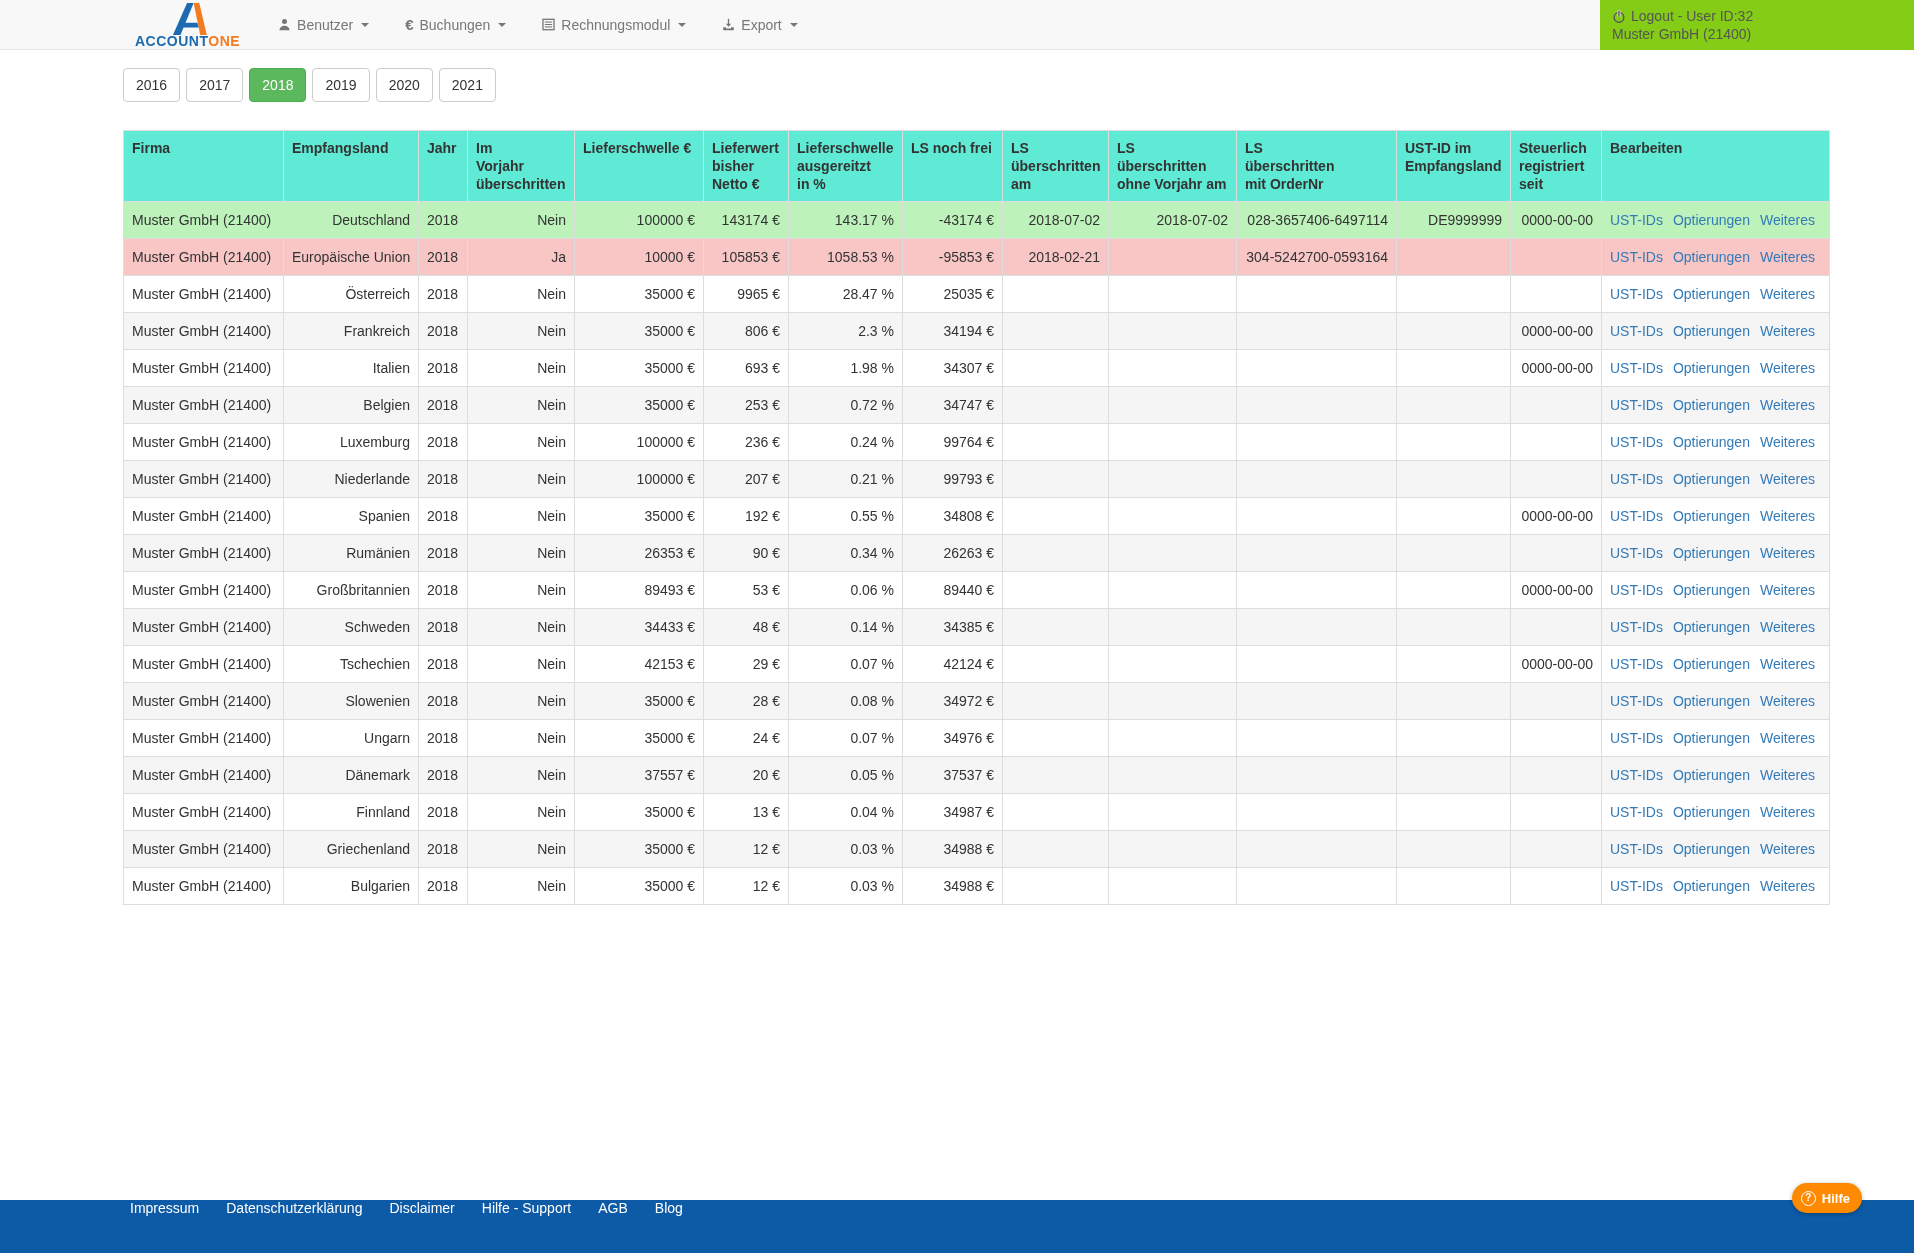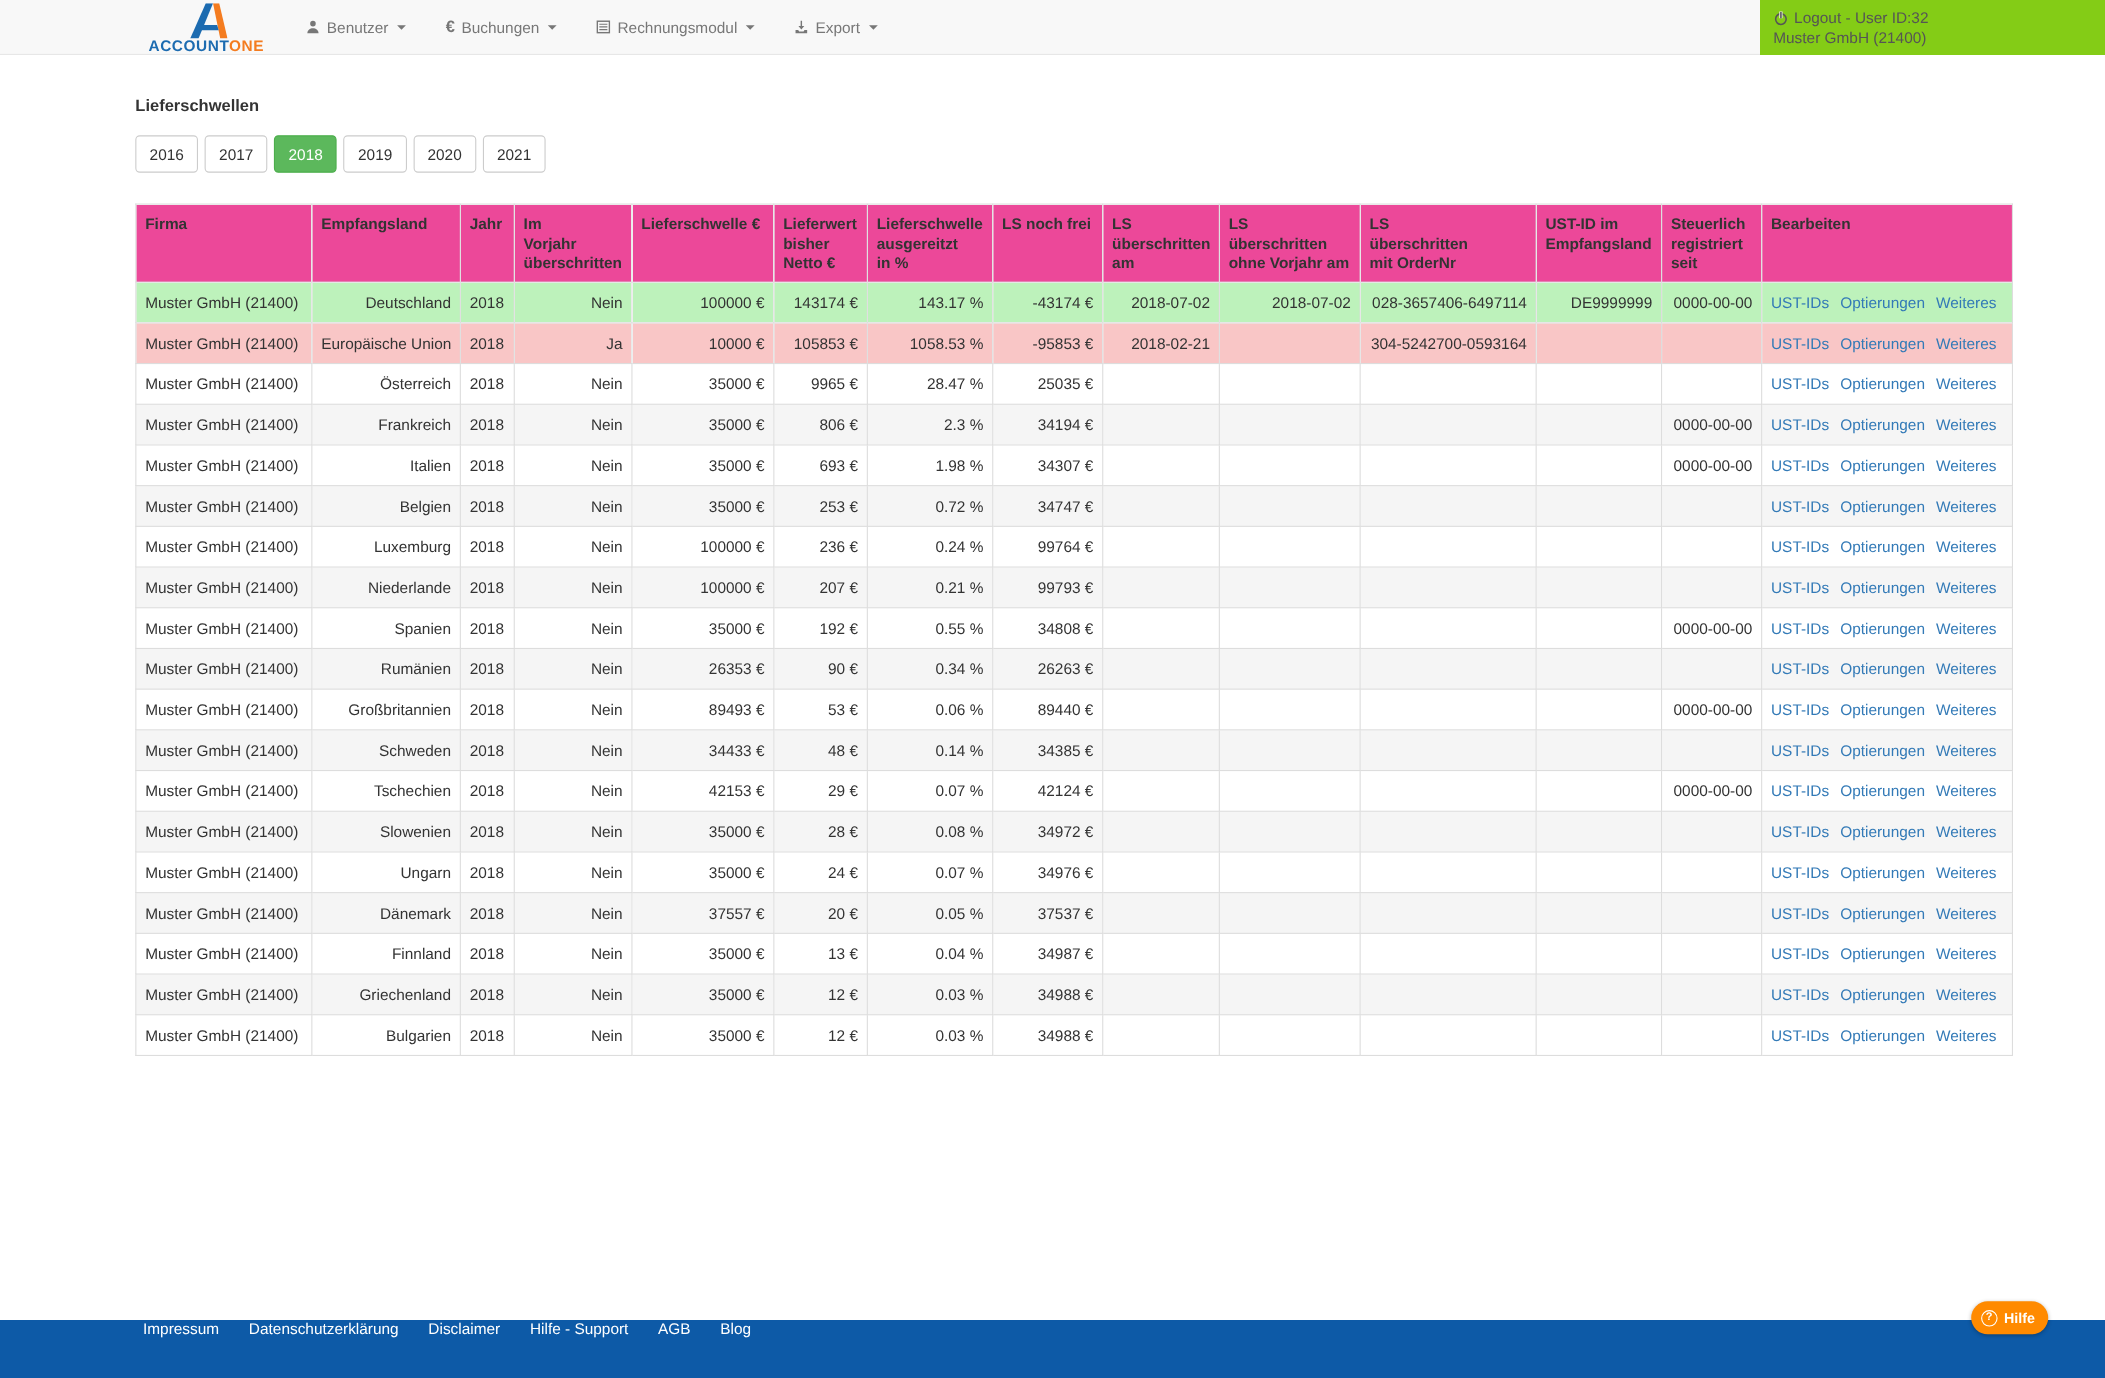--- a/index.html
+++ b/index.html
@@ -38,21 +38,21 @@
   .year-btn {
     padding:6px 12px; font-size:14px; line-height:20px; border:1px solid #ccc; border-radius:4px;
     background:#fff; color:#333; cursor:pointer; font-family:inherit;
   }
   .year-btn.active { background:#5cb85c; border-color:#4cae4c; color:#fff; }
 
   
   table.ls-table { margin-top:28px; border-collapse:collapse; table-layout:fixed; width:1706px; background:#fff; }
   .ls-table th, .ls-table td { border:1px solid #ddd; padding:8px; font-size:14px; overflow:hidden; }
   .ls-table th {
-    background:#ec4899; font-weight:bold; text-align:left; vertical-align:top;
+    background:#5eead4; font-weight:bold; text-align:left; vertical-align:top;
     line-height:18px; white-space:pre-line; color:#333;
   }
   .ls-table td { line-height:20px; vertical-align:middle; white-space:nowrap; }
   .ls-table tbody tr:nth-child(even) td { background:#f5f5f5; }
   .ls-table tbody tr.success td { background:#bdf2bb; }
   .ls-table tbody tr.danger td { background:#f9c6c6; }
   .ls-table td.al-r { text-align:right; }
   .ls-table td.al-l { text-align:left; }
   .ls-table a { color:#337ab7; text-decoration:none; cursor:pointer; }
   .cell-links a { margin-right:10px; }
@@ -140,21 +140,20 @@
           <line x1="8" y1="1.5" x2="8" y2="8" stroke="#555" stroke-width="1.6"></line>
         </svg>
       </span>
       <span>Logout - User ID:32</span>
     </div>
     <div class="logout-line2">Muster GmbH (21400)</div>
   </div>
 </div>
 
 <div class="content">
-  <div class="page-title">Lieferschwellen</div>
   <div class="year-tabs" id="year-tabs">
       <button class="year-btn">2016</button>
       <button class="year-btn">2017</button>
       <button class="year-btn active">2018</button>
       <button class="year-btn">2019</button>
       <button class="year-btn">2020</button>
       <button class="year-btn">2021</button>
     </div>
 
   <table class="ls-table">

